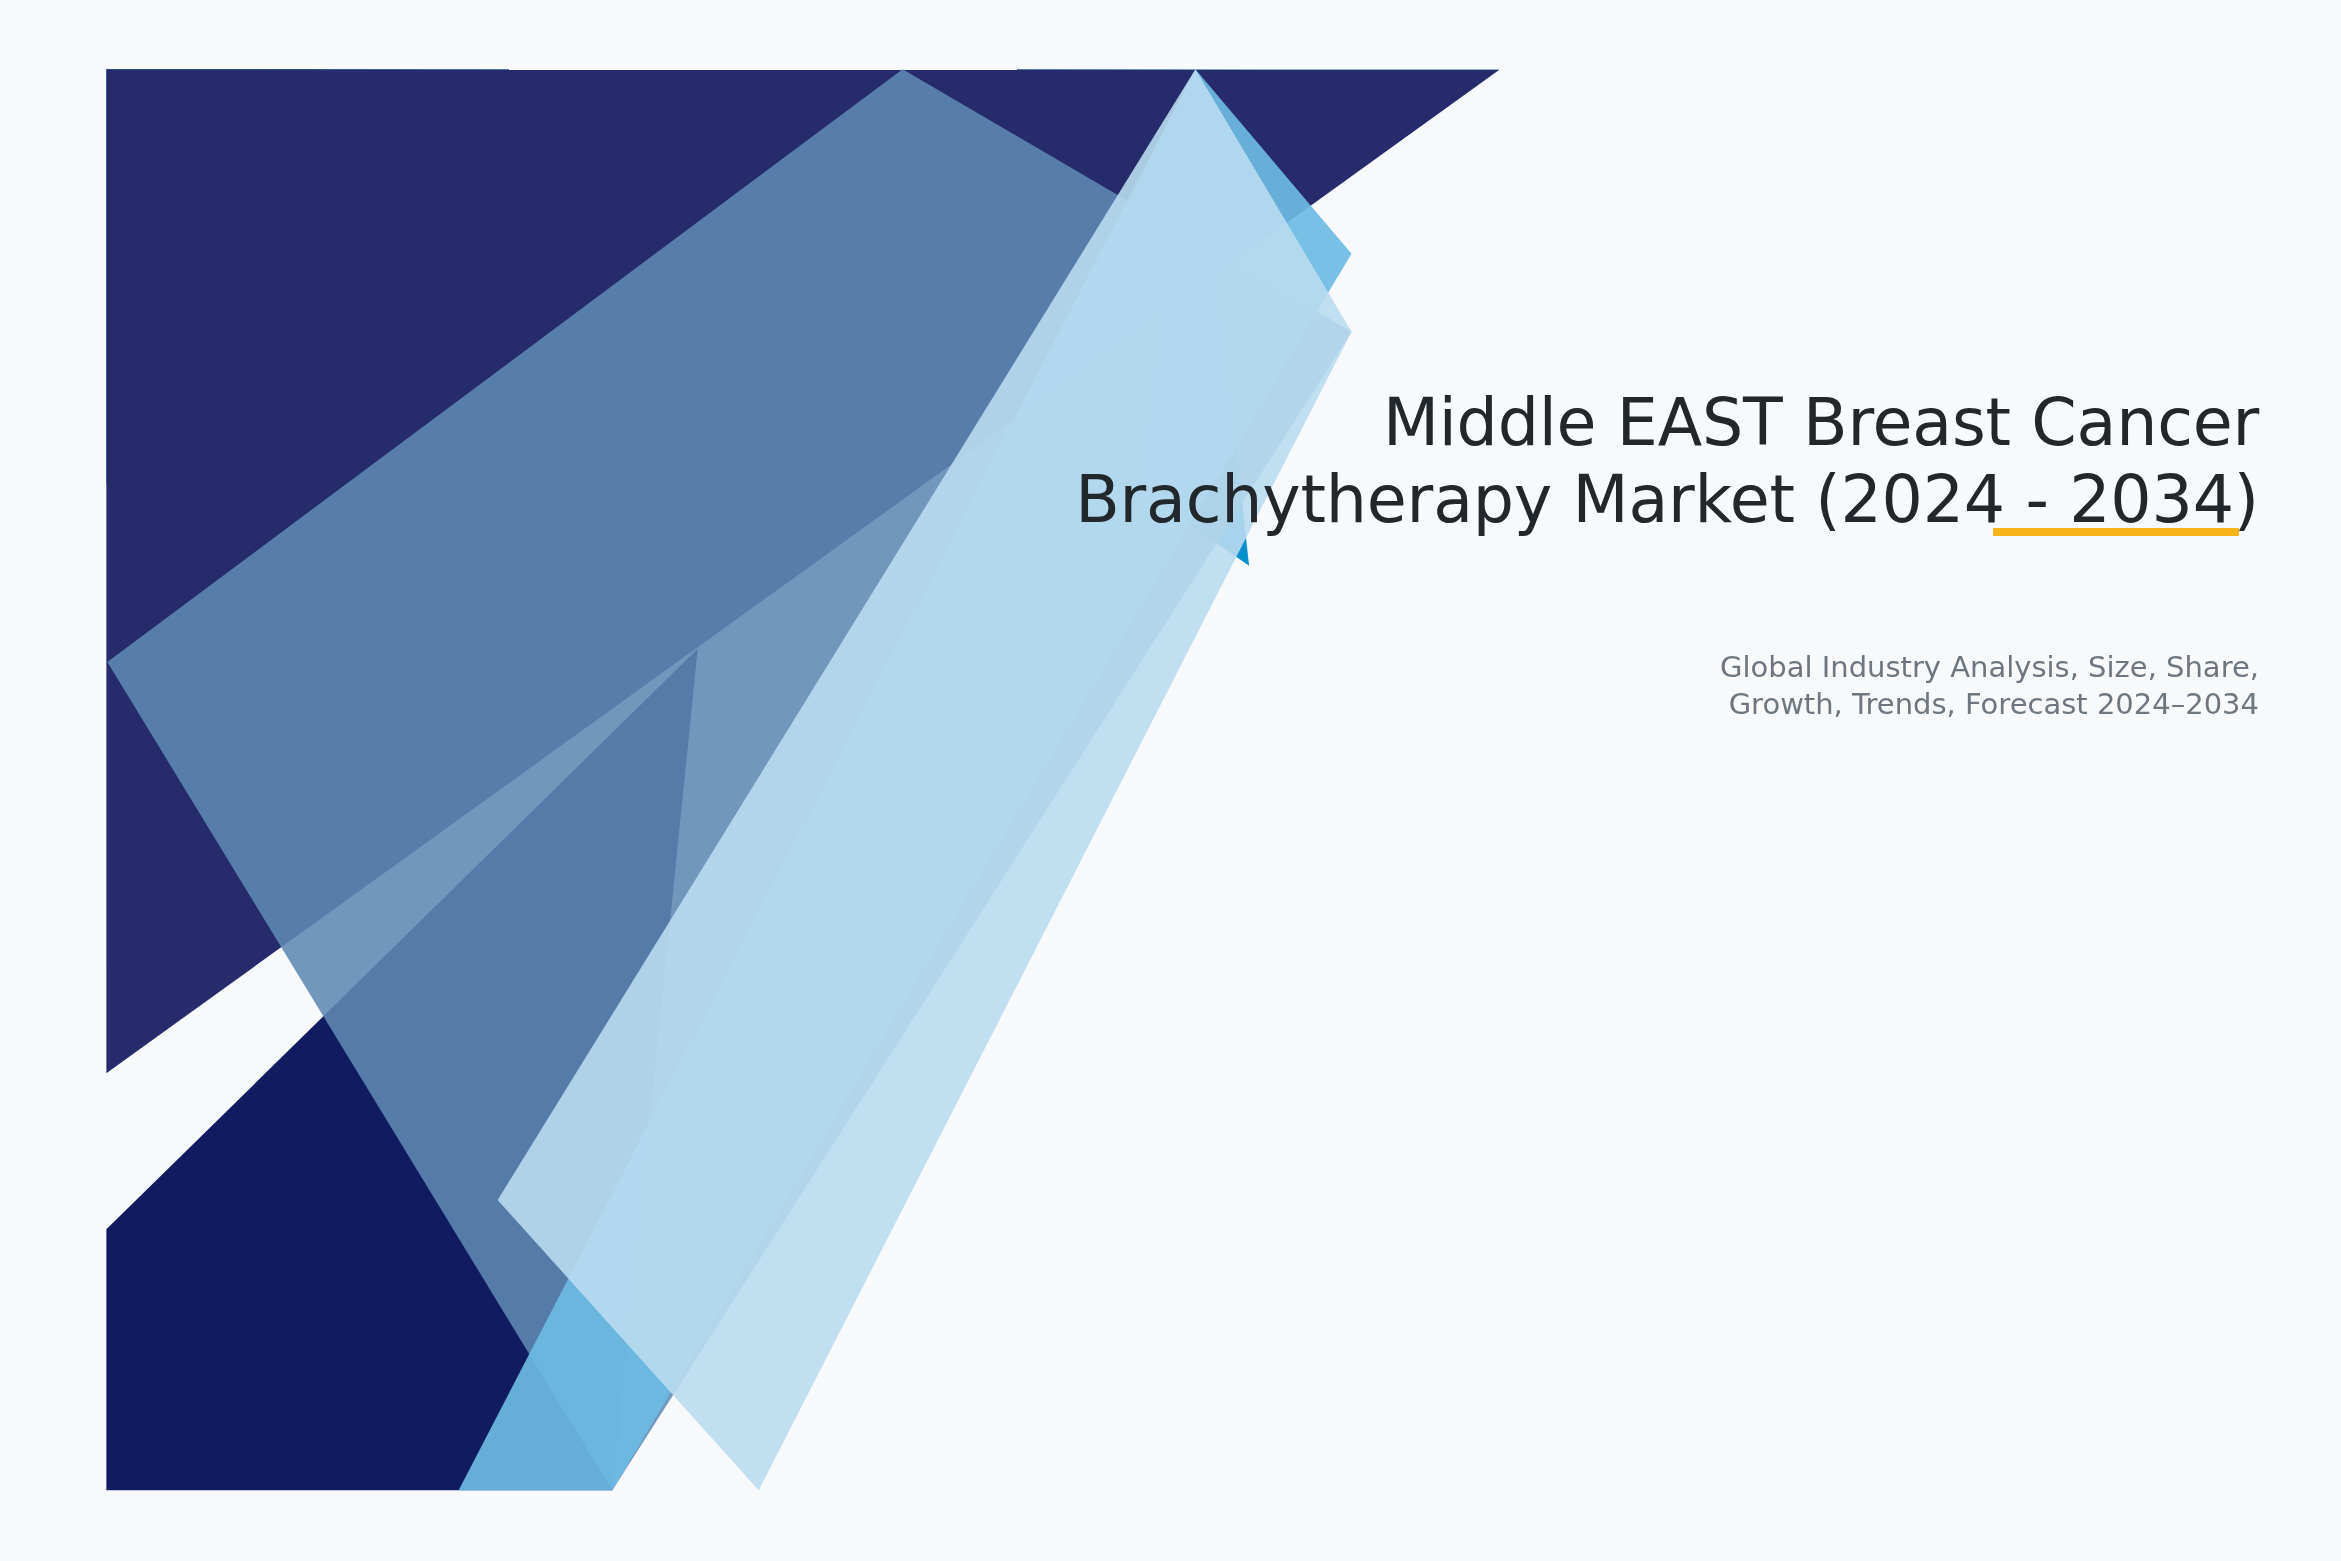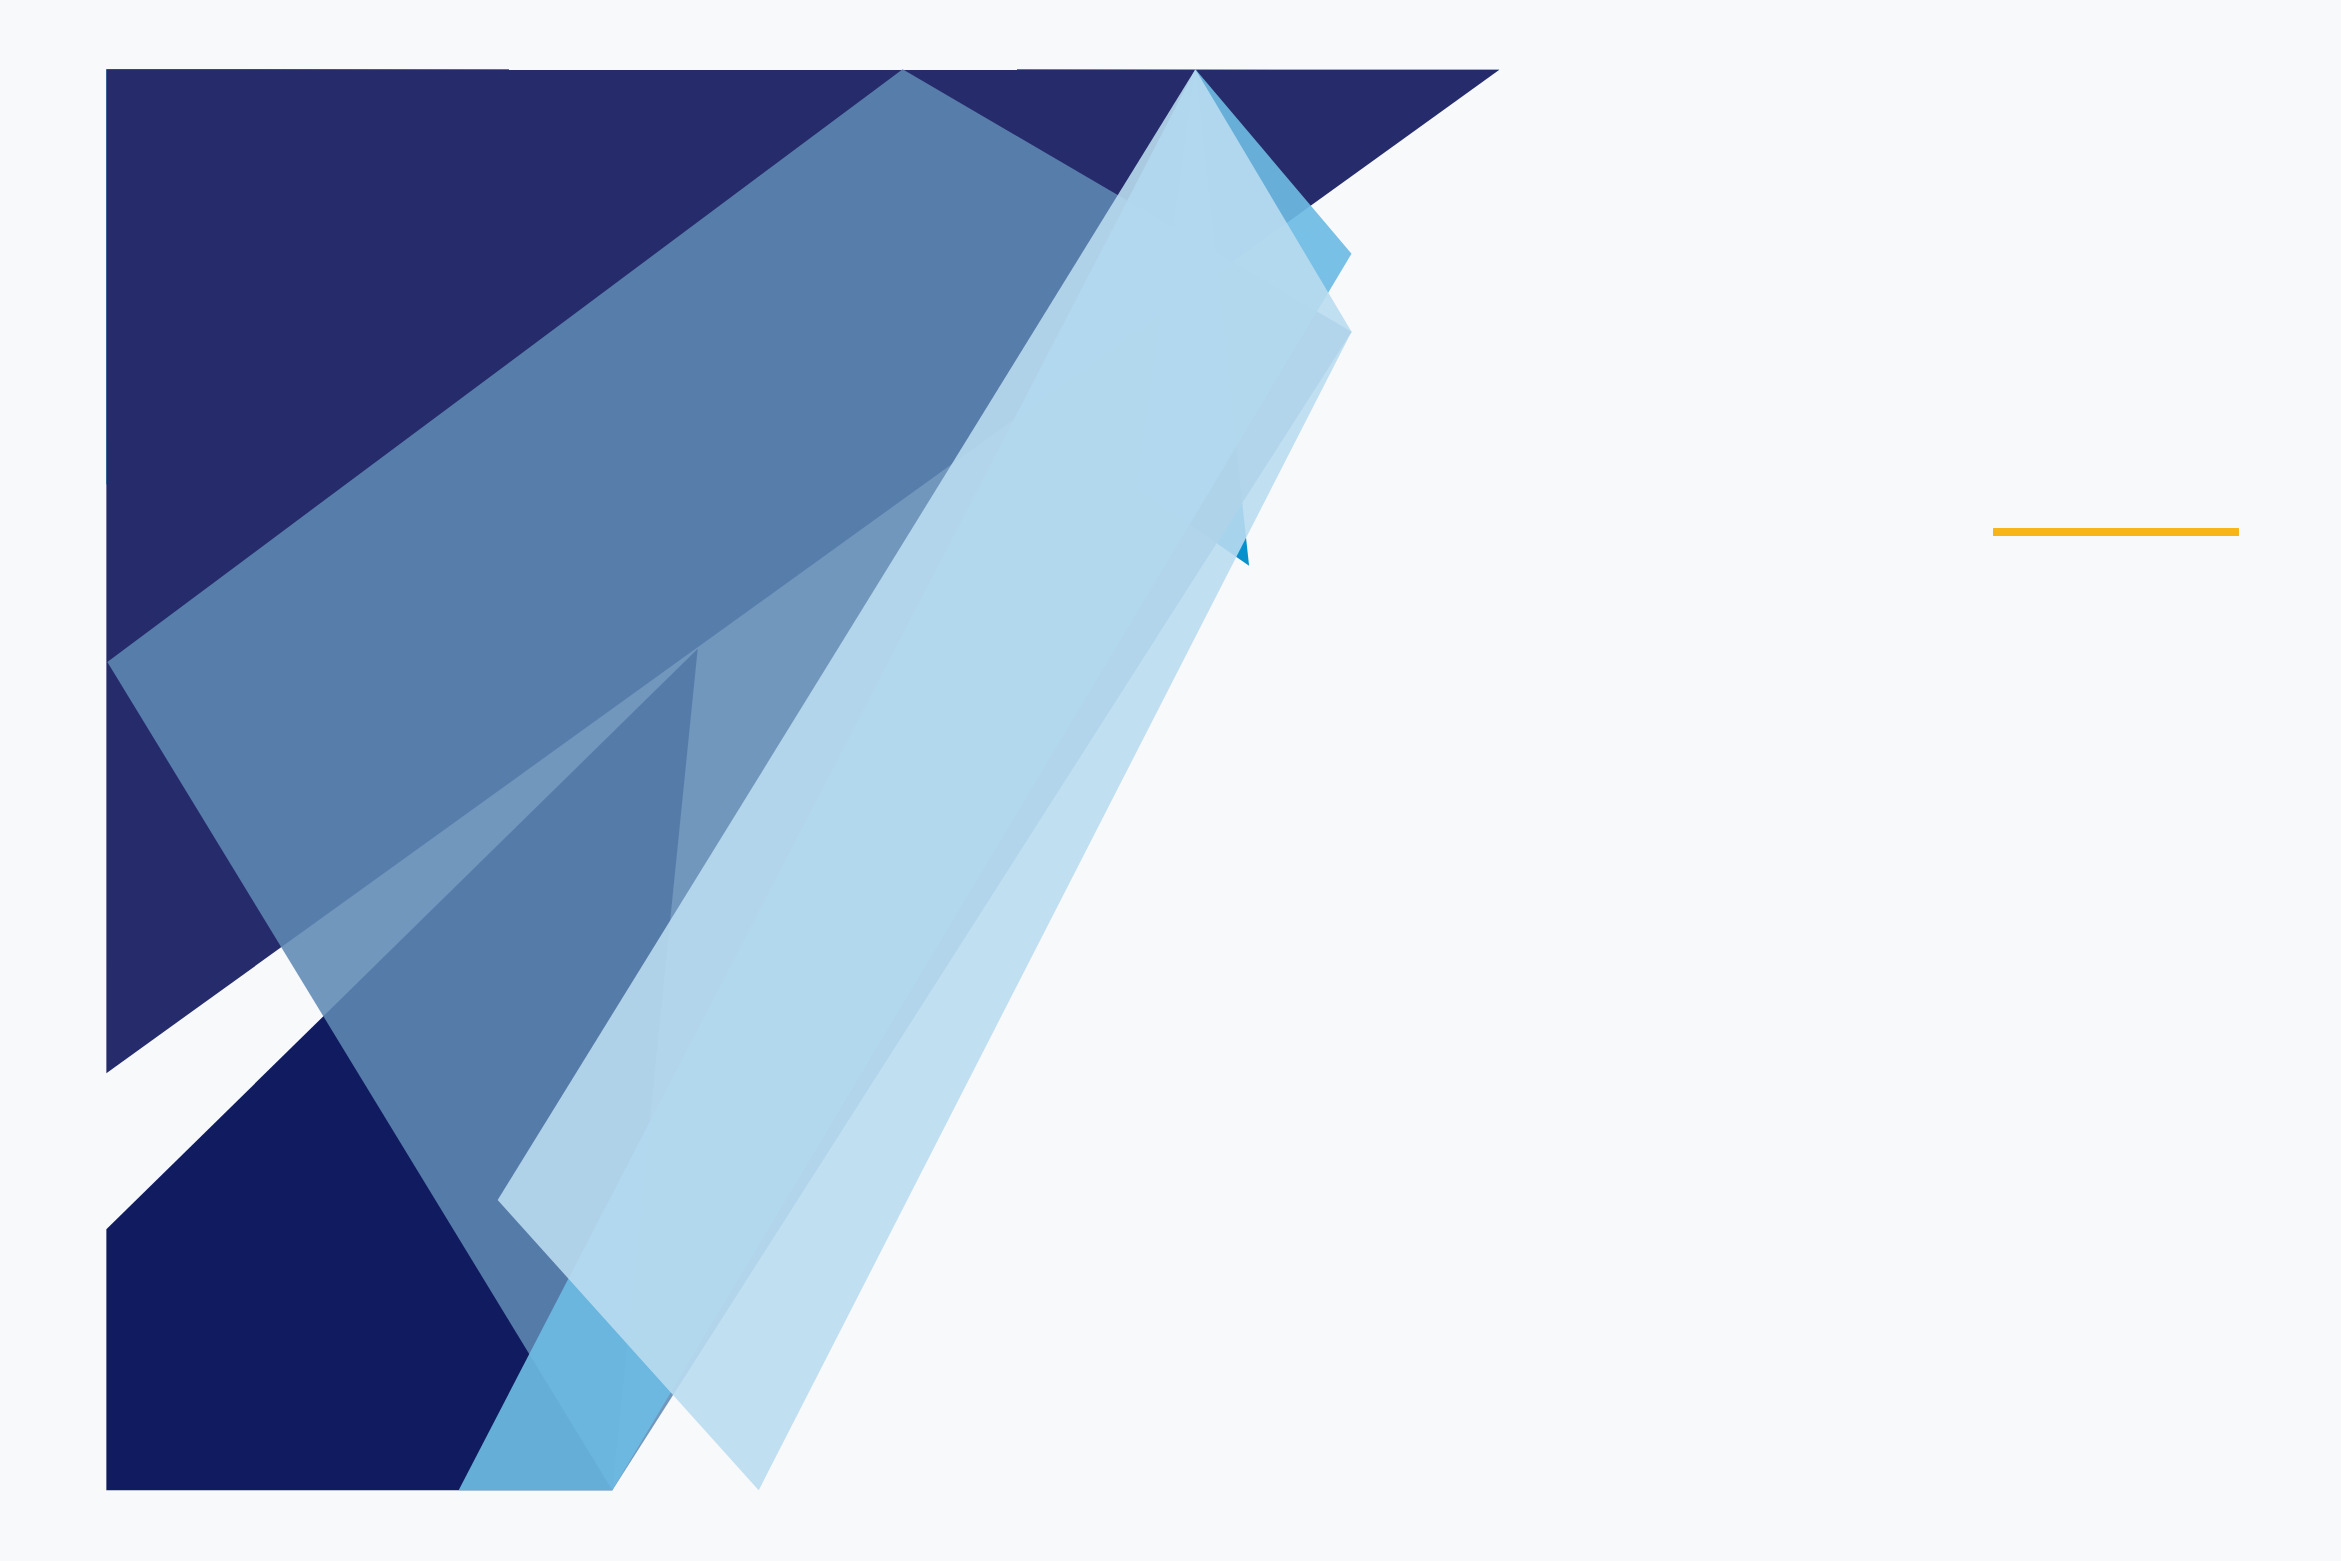--- a/index.html
+++ b/index.html
@@ -74,18 +74,26 @@
       <polygon points="218,142 3073,143 218,993" fill="#0690cc" fill-opacity="1"></polygon>
       <polygon points="218,142 3073,143 218,2200" fill="#262c6b" fill-opacity="1"></polygon>
       <polygon points="1430,1330 1255,3055 218,3055 218,2520" fill="#101c5f" fill-opacity="1"></polygon>
       <polygon points="2450,142 2560,1160 2330,1000" fill="#0690cc" fill-opacity="1"></polygon>
       <polygon points="1850,142 2770,680 1255,3055 220,1357" fill="#5f89b4" fill-opacity="0.88"></polygon>
       <polygon points="2450,142 2770,520 1255,3055 940,3055" fill="#6cbbe3" fill-opacity="0.92"></polygon>
       <polygon points="2450,142 2770,680 1555,3055 1020,2460" fill="#b9dcf0" fill-opacity="0.9"></polygon>
     </g>
   </svg>
 
+  <div class="title-block">
+    <span class="title-line" style="color: rgb(34, 39, 43);">Middle EAST Breast Cancer</span>
+    <span class="title-line" style="color: rgb(34, 39, 43);">Brachytherapy Market (2024 - 2034)</span>
+  </div>
 
   <div class="accent-rule" style="background: rgb(247, 181, 25);"></div>
 
+  <div class="subtitle-block">
+    <span class="subtitle-line" style="color: rgb(110, 119, 128);">Global Industry Analysis, Size, Share,</span>
+    <span class="subtitle-line" style="color: rgb(110, 119, 128);">Growth, Trends, Forecast 2024–2034</span>
+  </div>
 
 </div>
 
 
 </body></html>

